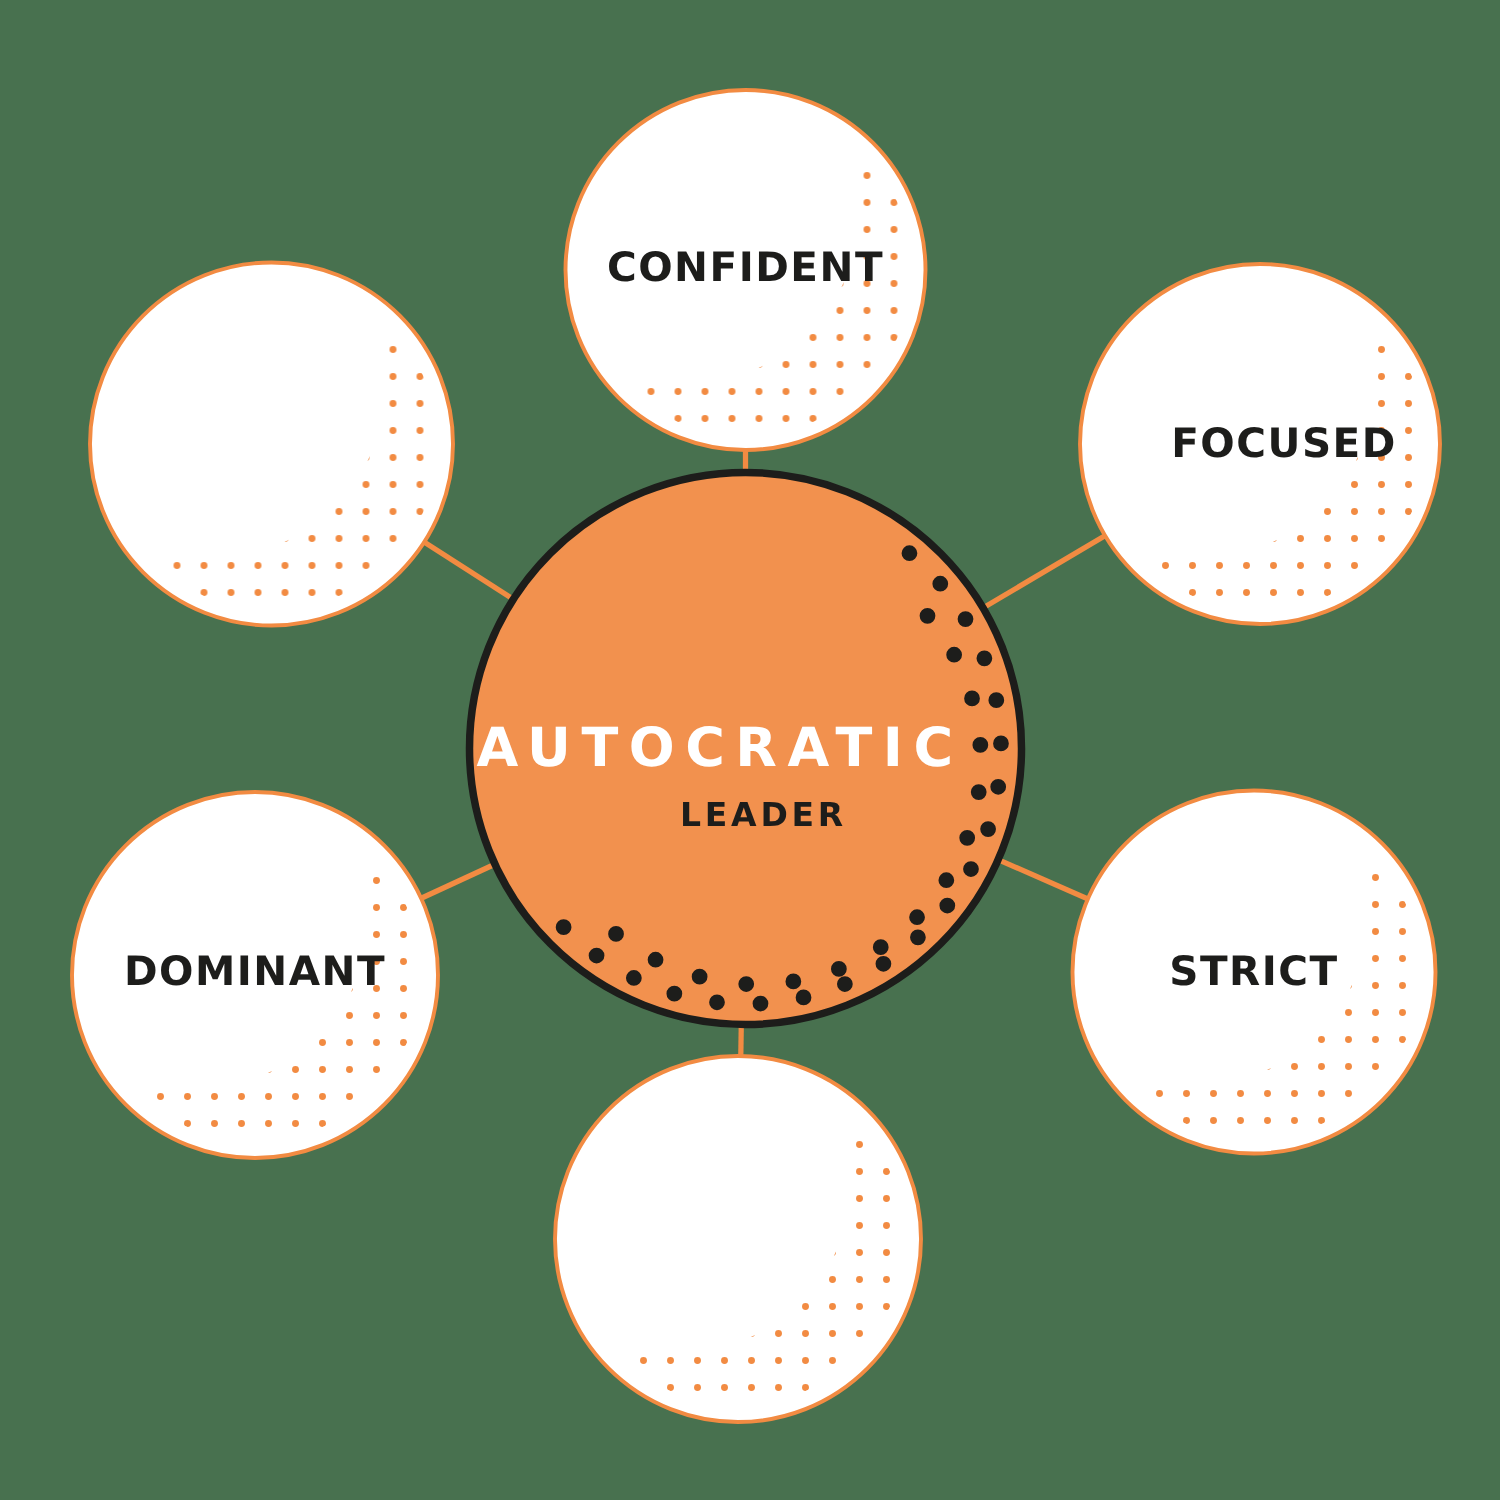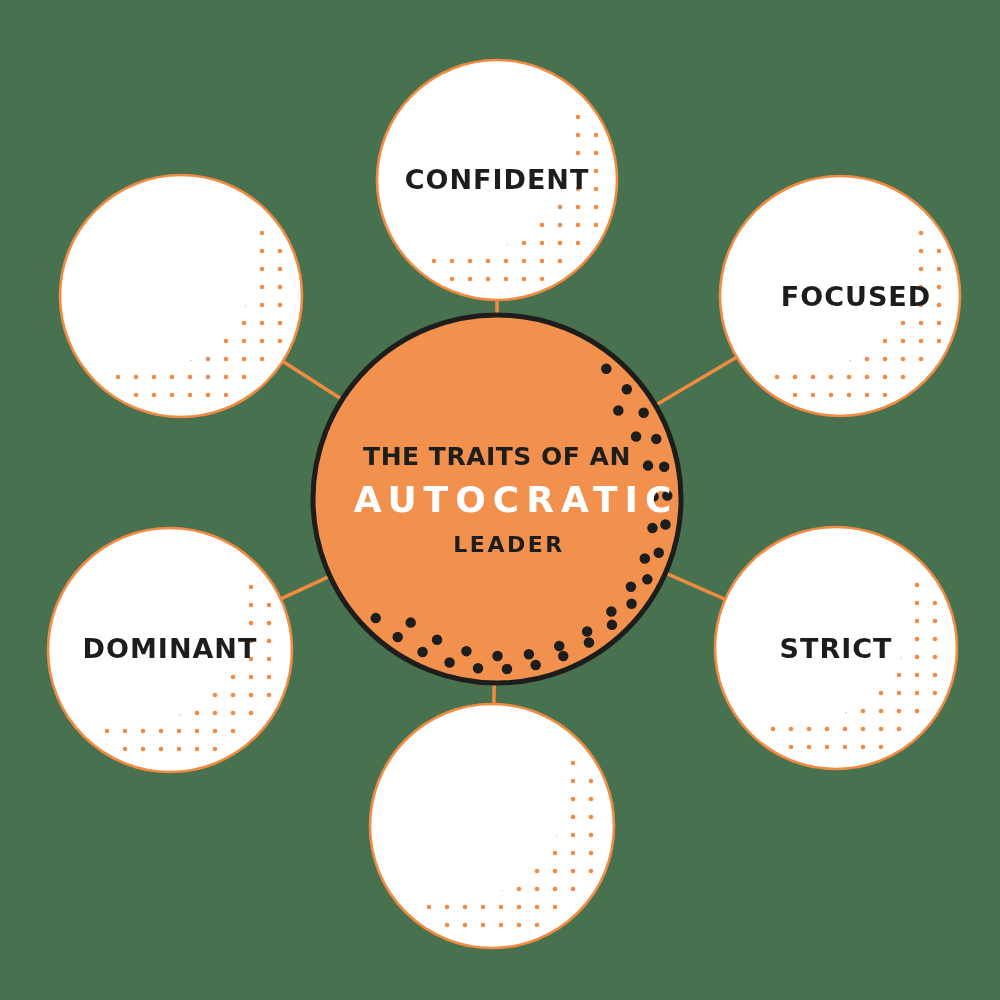--- a/index.html
+++ b/index.html
@@ -107,17 +107,16 @@
 
     <path class="ink-dots" d="M606.3 368.8 A170 170 0 1 1 370.7 612.7" stroke-dasharray="0 29"></path>
     <path class="ink-dots" d="M607.7 399.3 A149 149 0 1 1 393.5 606.1" stroke-dasharray="0 31.5" stroke-dashoffset="16"></path>
   </svg>
 
   <div class="label trait" style="left:497px;top:179px;">CONFIDENT</div>
   <div class="label trait" style="left:840px;top:296px;margin-left:16px;">FOCUSED</div>
   <div class="label trait" style="left:836px;top:648px;text-align:right;">STRICT</div>
   <div class="label trait" style="left:170px;top:648px;">DOMINANT</div>
 
-  <div class="label title-line1" style="left:497px;top:456px;">THE TRAITS OF AN</div>
-  <div class="label title-line2" style="left:516px;top:499px;">AUTOCRATIC</div>
+  <div class="label title-line2" style="left:480px;top:499px;">AUTOCRATIC</div>
   <div class="label title-line3" style="left:497px;top:544px;">LEADER</div>
 
 </div>
 
 </body></html>

